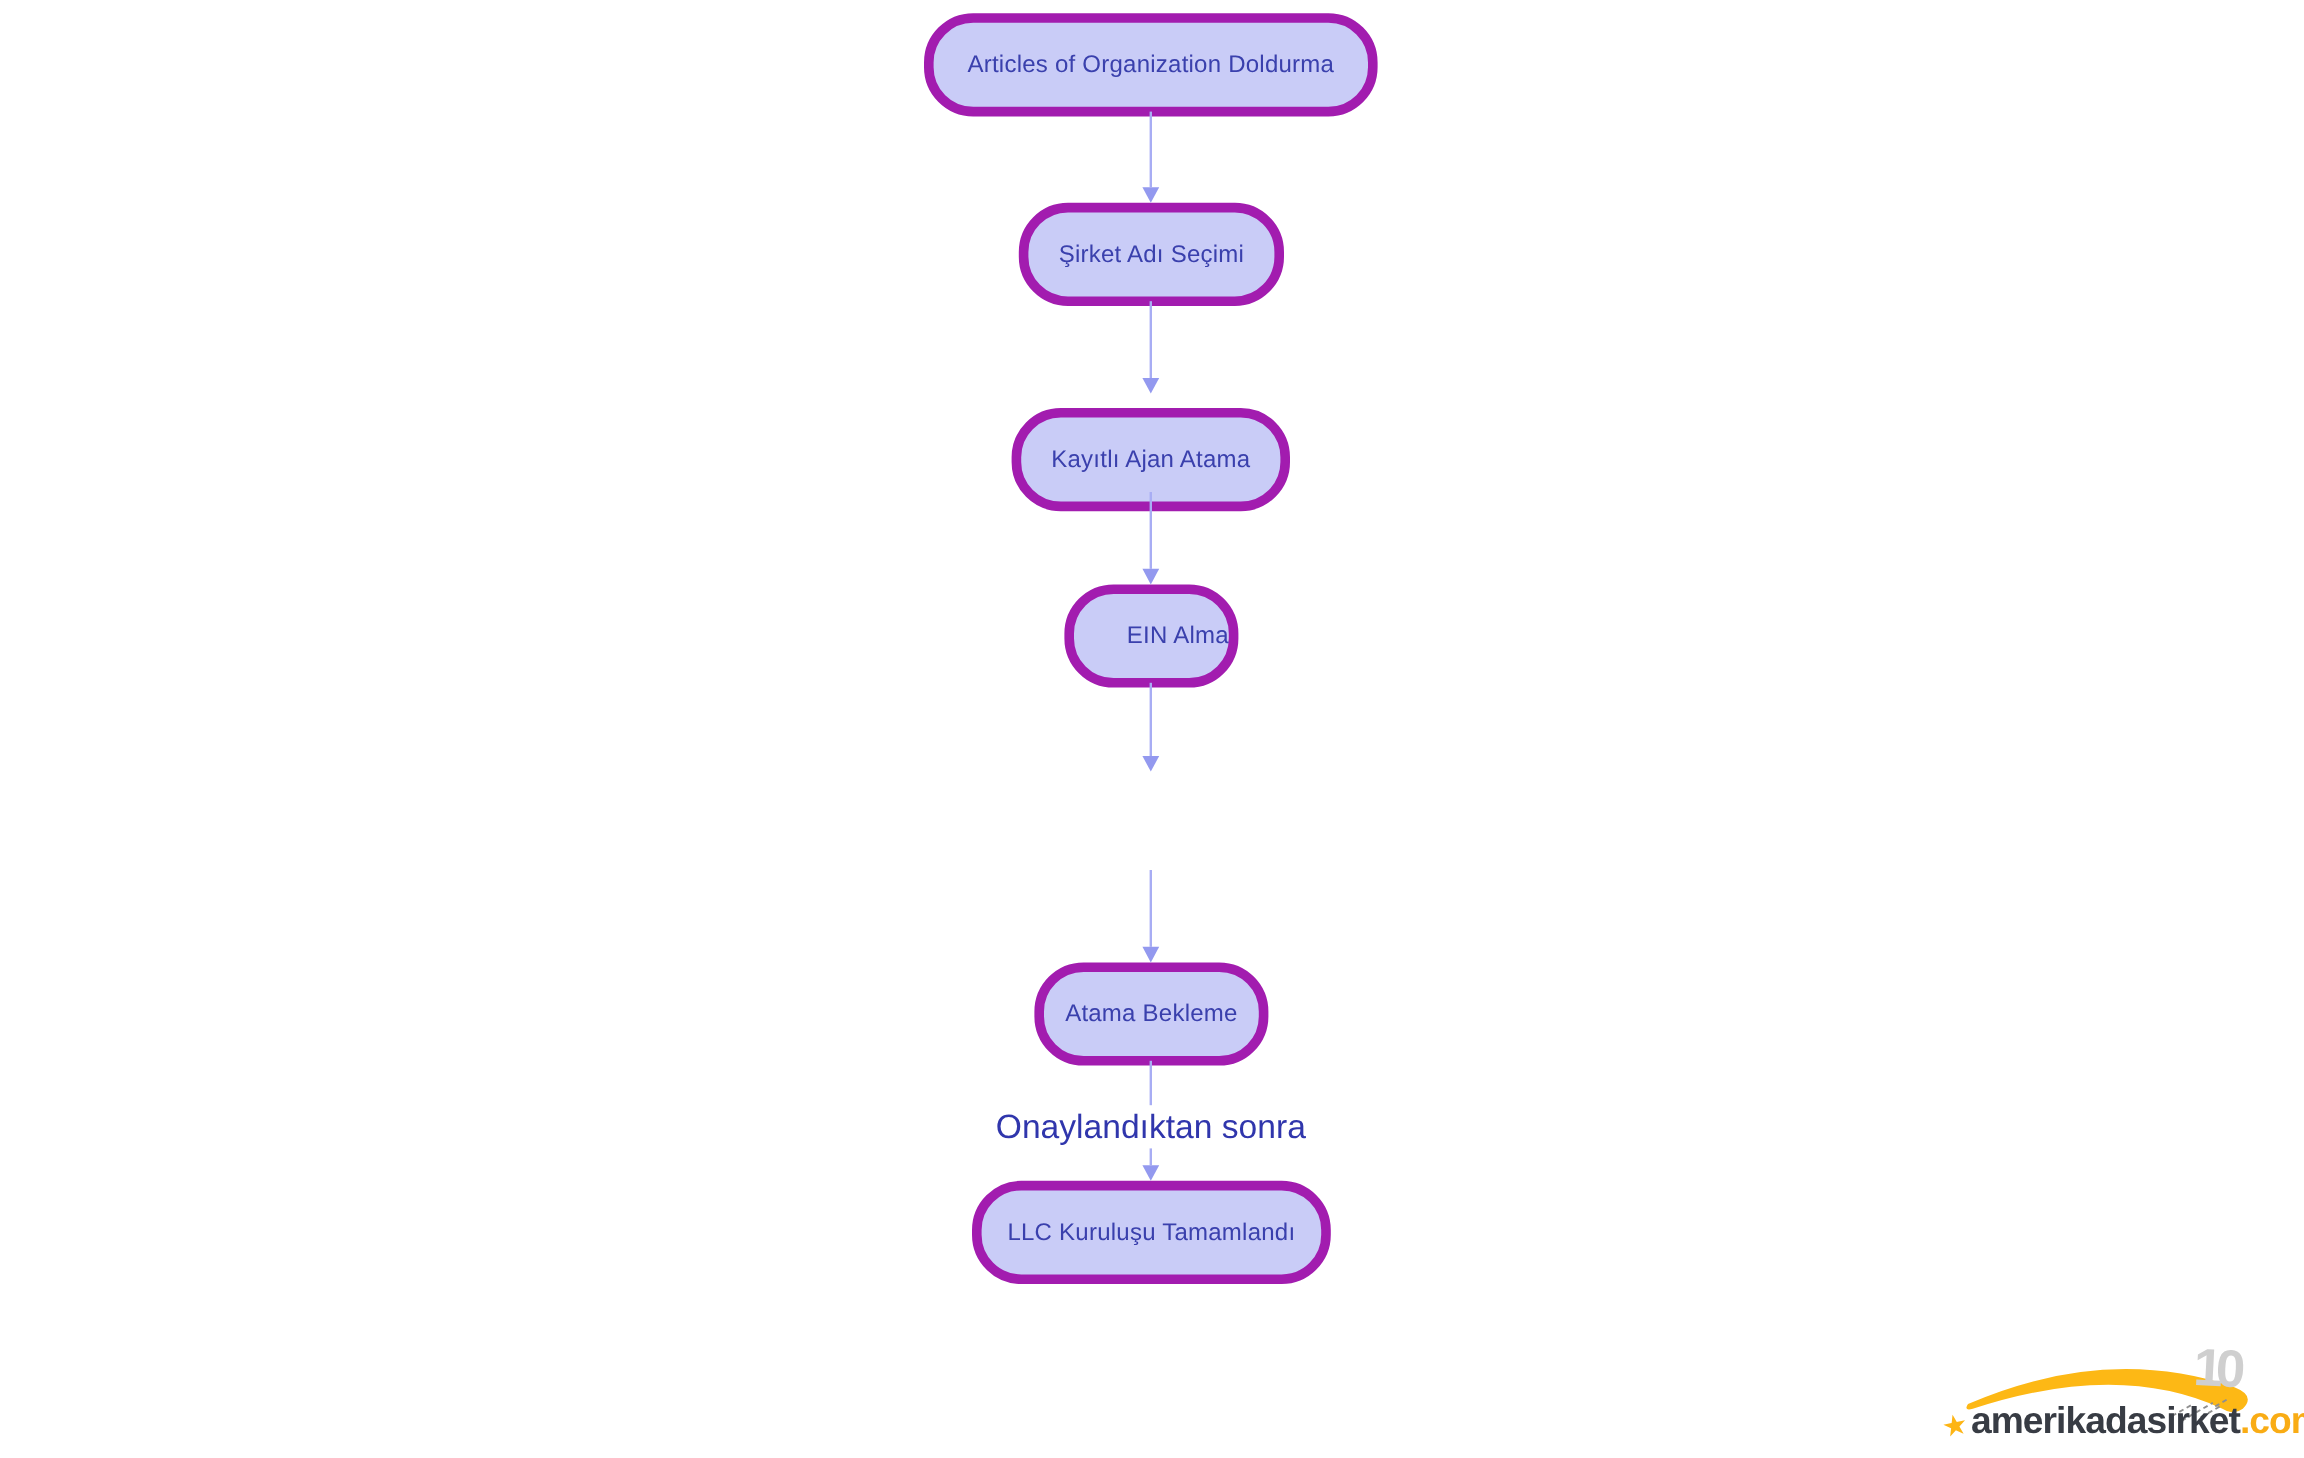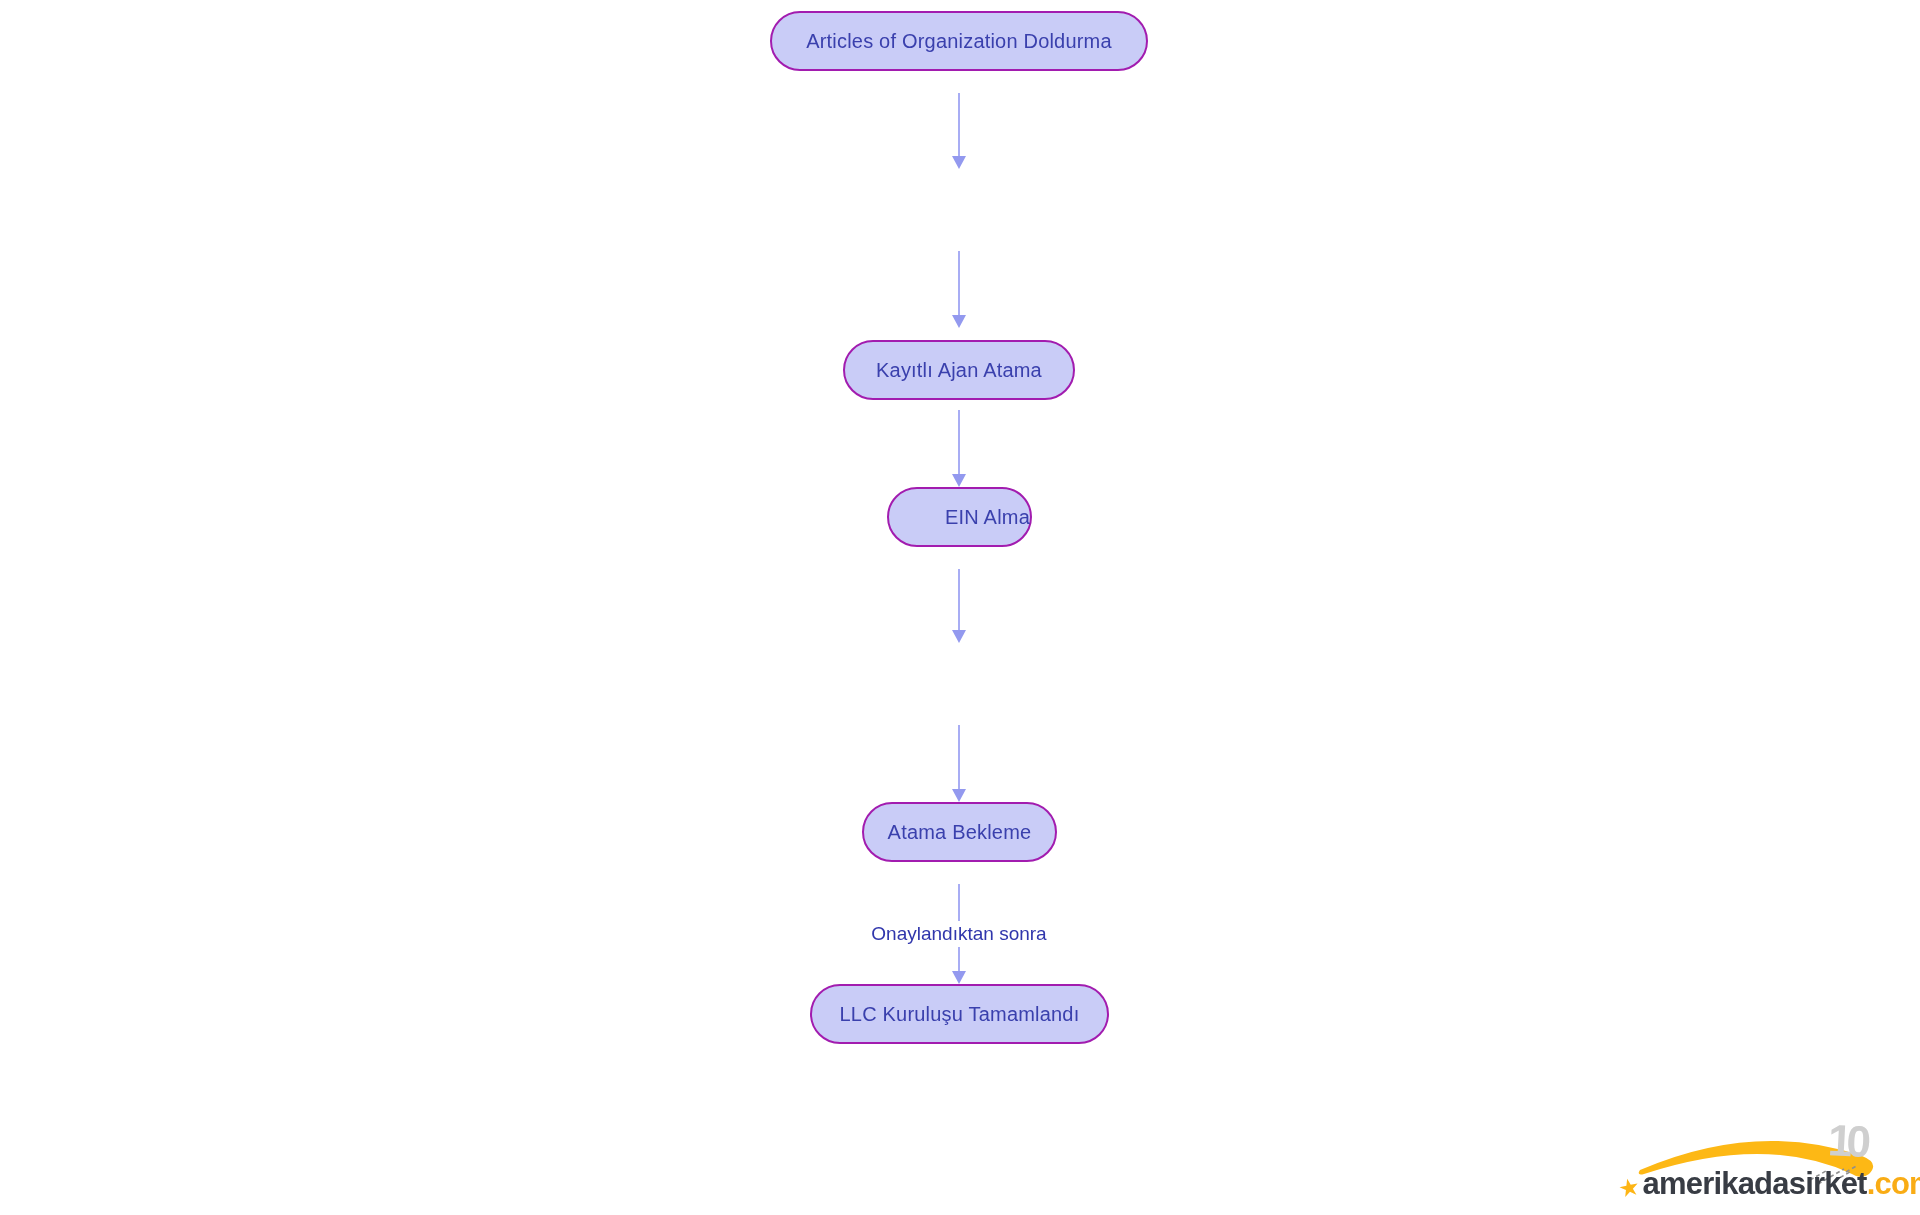--- a/index.html
+++ b/index.html
@@ -9,23 +9,23 @@
     height: 1215px;
     background: #ffffff;
     overflow: hidden;
     font-family: "Liberation Sans", sans-serif;
   }
 
   
   .node {
     position: absolute;
     box-sizing: border-box;
-    height: 60px;
+    height: 86px;
     background: #c9ccf7;
-    border: 2px solid #a21caf;
+    border: 8px solid #a21caf;
     border-radius: 41px;
     display: flex;
     align-items: center;
     justify-content: center;
     white-space: nowrap;
   }
   .node .lbl {
     font-size: 20px;
     font-weight: 500;
     color: #3a40ad;
@@ -67,21 +67,21 @@
   #e5 { top: 725px; height: 77px; }
   #e6 { top: 884px; height: 100px; }
 
   .edge-label {
     position: absolute;
     left: 959px;
     top: 921px;
     transform: translateX(-50%);
     background: #ffffff;
     padding: 2px 5px;
-    font-size: 19px;
+    font-size: 28px;
     font-weight: 500;
     color: #3036ac;
     white-space: nowrap;
   }
 
   
   .logo {
     position: absolute;
     left: 1606px;
     top: 1120px;
@@ -131,20 +131,23 @@
     letter-spacing: -0.8px;
   }
 </style>
 </head>
 <body>
 
 <div class="canvas">
 
   <div class="node" id="n1">
     <span class="lbl">Articles of Organization Doldurma</span>
+  </div>
+  <div class="node" id="n2">
+    <span class="lbl">Şirket Adı Seçimi</span>
   </div>
   <div class="node" id="n3">
     <span class="lbl">Kayıtlı Ajan Atama</span>
   </div>
   <div class="node" id="n4">
     <span class="lbl">EIN Alma</span>
   </div>
   <div class="node" id="n6">
     <span class="lbl">Atama Bekleme</span>
   </div>

